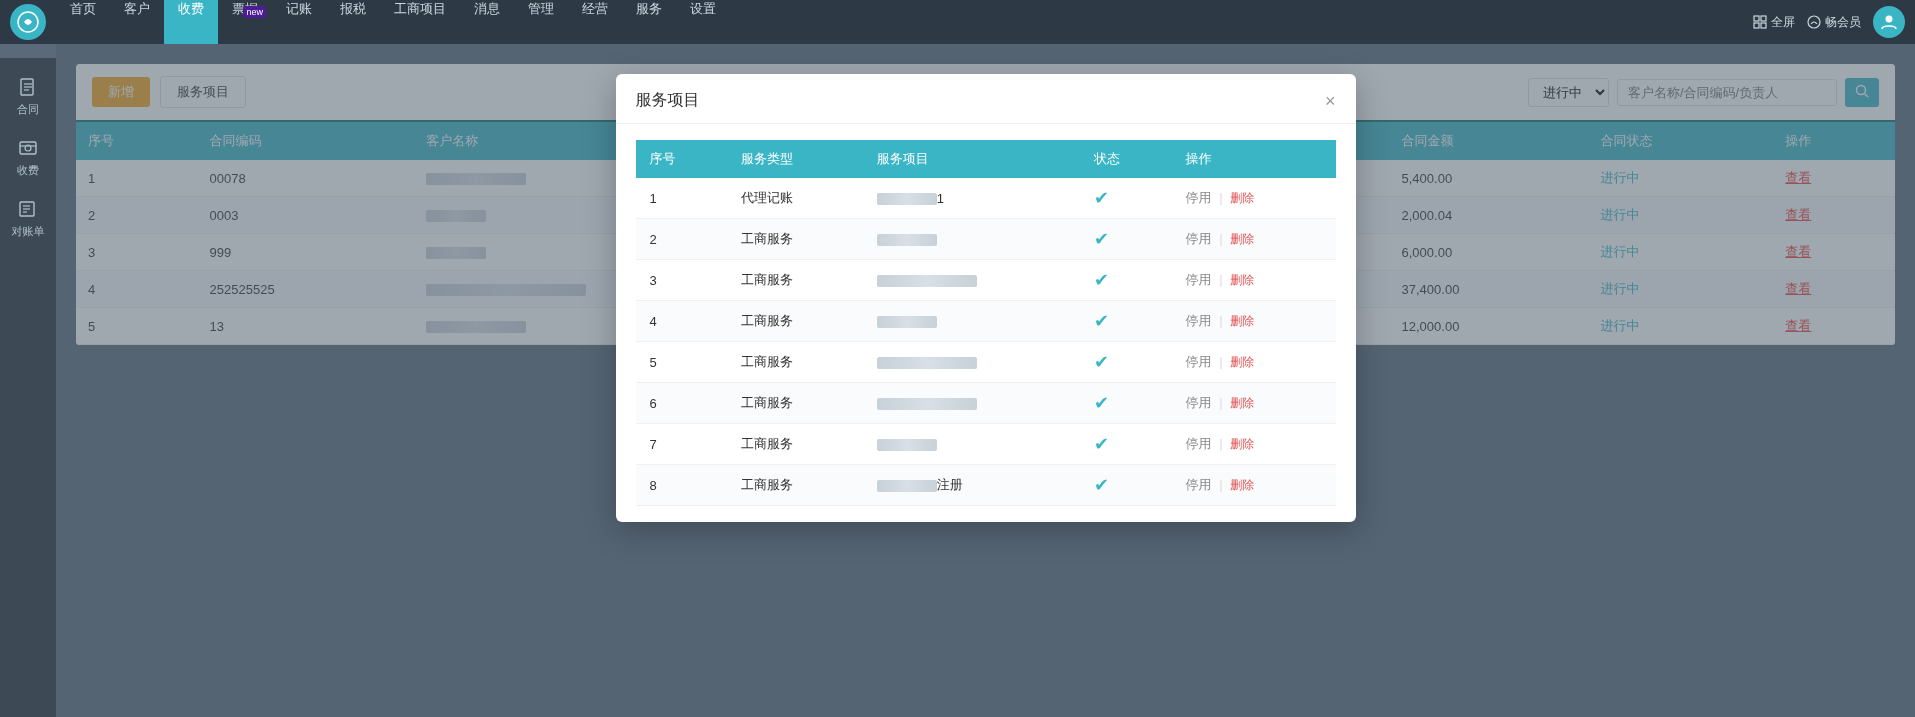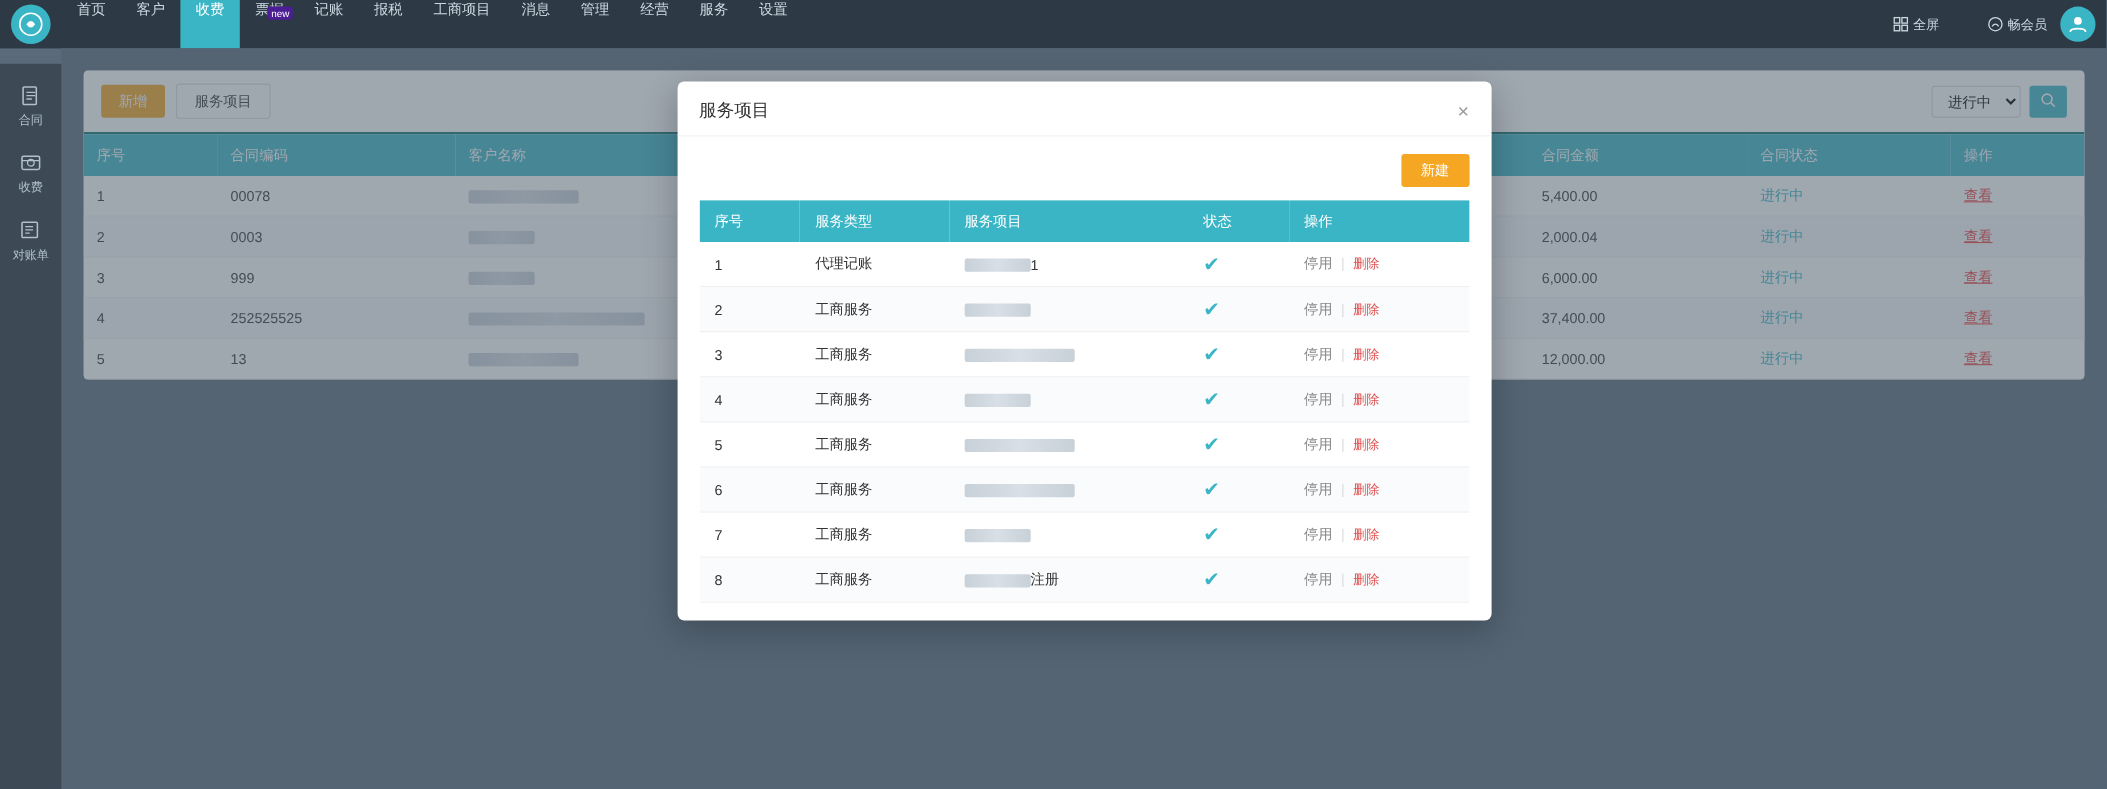--- a/index.html
+++ b/index.html
@@ -46,21 +46,20 @@
     }
     .top-nav-right {
       margin-left: auto;
       display: flex; align-items: center; gap: 12px;
     }
     .top-nav-right .fullscreen-btn, .top-nav-right .member-btn {
       color: #cdd8e0;
       font-size: 12px;
       display: flex; align-items: center; gap: 4px;
       cursor: pointer;
-      margin-left: 32px;
     }
     .avatar {
       width: 32px; height: 32px;
       background: #3ab5c6;
       border-radius: 50%;
       display: flex; align-items: center; justify-content: center;
       color: #fff;
       font-size: 14px;
       cursor: pointer;
     }
@@ -449,20 +448,21 @@
 
     <div class="toolbar">
       <button class="btn-new">新增</button>
       <button class="btn-service">服务项目</button>
       <div class="toolbar-right">
         <select class="status-select">
           <option>进行中</option>
           <option>已完成</option>
           <option>全部</option>
         </select>
+        <input class="search-input" type="text" placeholder="客户名称/合同编码/负责人" style="">
         <button class="search-btn">
           <svg width="14" height="14" viewBox="0 0 14 14" fill="none">
               <circle cx="6" cy="6" r="4.5" stroke="white" stroke-width="1.5"></circle>
               <line x1="9.5" y1="9.5" x2="13" y2="13" stroke="white" stroke-width="1.5"></line>
             </svg>
         </button>
       </div>
     </div>
 
     <table class="data-table">
@@ -534,23 +534,20 @@
   </div>
 </div>
 
 <div class="overlay">
   <div class="modal">
     <div class="modal-header">
       <span class="modal-title">服务项目</span>
       <span class="modal-close">×</span>
     </div>
     <div class="modal-body">
-      <div class="modal-toolbar">
-        <button class="btn-new-modal">新建</button>
-      </div>
       <div class="modal-table-wrap">
         <table class="modal-table">
           <thead>
             <tr>
               <th>序号</th>
               <th>服务类型</th>
               <th>服务项目</th>
               <th>状态</th>
               <th>操作</th>
             </tr>

